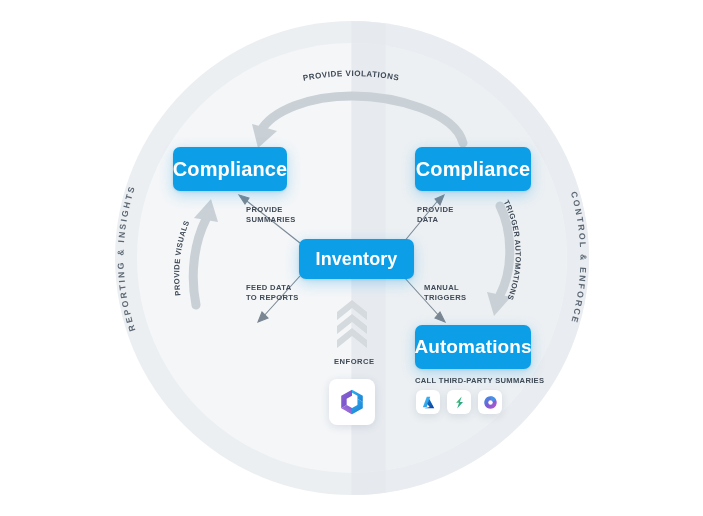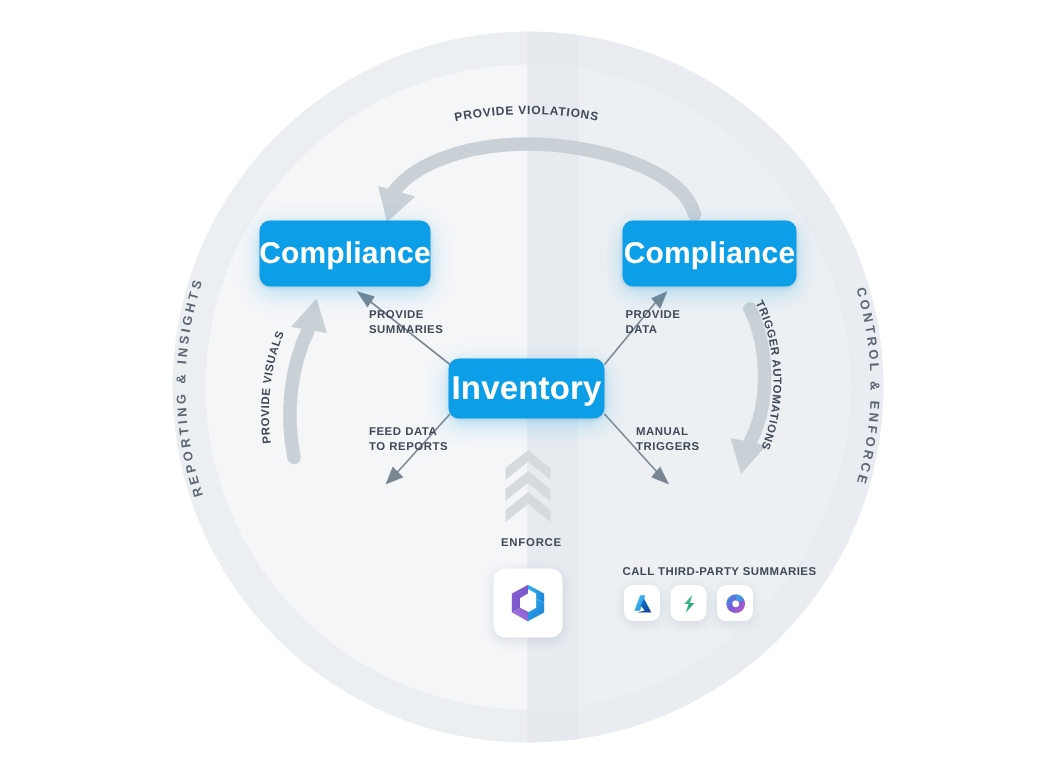--- a/index.html
+++ b/index.html
@@ -21,21 +21,21 @@
     display:flex;align-items:center;justify-content:center;
     letter-spacing:.1px;
     box-shadow:0 4px 14px rgba(13,158,232,.30), 0 1px 3px rgba(0,0,0,.10);
     z-index:6;
     white-space:nowrap;
   }
   #node-dashboards{left:173px;top:147px;width:114px;height:44px;font-size:20px;}
   #node-compliance{left:415px;top:147px;width:116px;height:44px;font-size:20px;}
   #node-reports   {left:173px;top:325px;width:114px;height:44px;font-size:20px;}
   #node-automations{left:415px;top:325px;width:116px;height:44px;font-size:19px;}
-  #node-inventory {left:299px;top:239px;width:104px;height:40px;font-size:22px;}
+  #node-inventory {left:299px;top:239px;width:115px;height:40px;font-size:18px;}
 
   
   .cap{
     position:absolute;
     color:#3f4a56;
     font-size:7.6px;
     font-weight:bold;
     letter-spacing:.35px;
     line-height:9.5px;
     z-index:7;
@@ -192,20 +192,23 @@
       </text>
     </g>
   </svg>
 
   <div class="node" id="node-dashboards">
     <span>Compliance</span>
   </div>
   <div class="node" id="node-compliance">
     <span>Compliance</span>
   </div>
+  <div class="node" id="node-automations">
+    <span>Automations</span>
+  </div>
   <div class="node" id="node-inventory">
     <span>Inventory</span>
   </div>
 
   <div class="cap" id="cap-provide-summaries">PROVIDE
 SUMMARIES</div>
   <div class="cap" id="cap-provide-data">PROVIDE
 DATA</div>
   <div class="cap" id="cap-feed-data">FEED DATA
 TO REPORTS</div>

